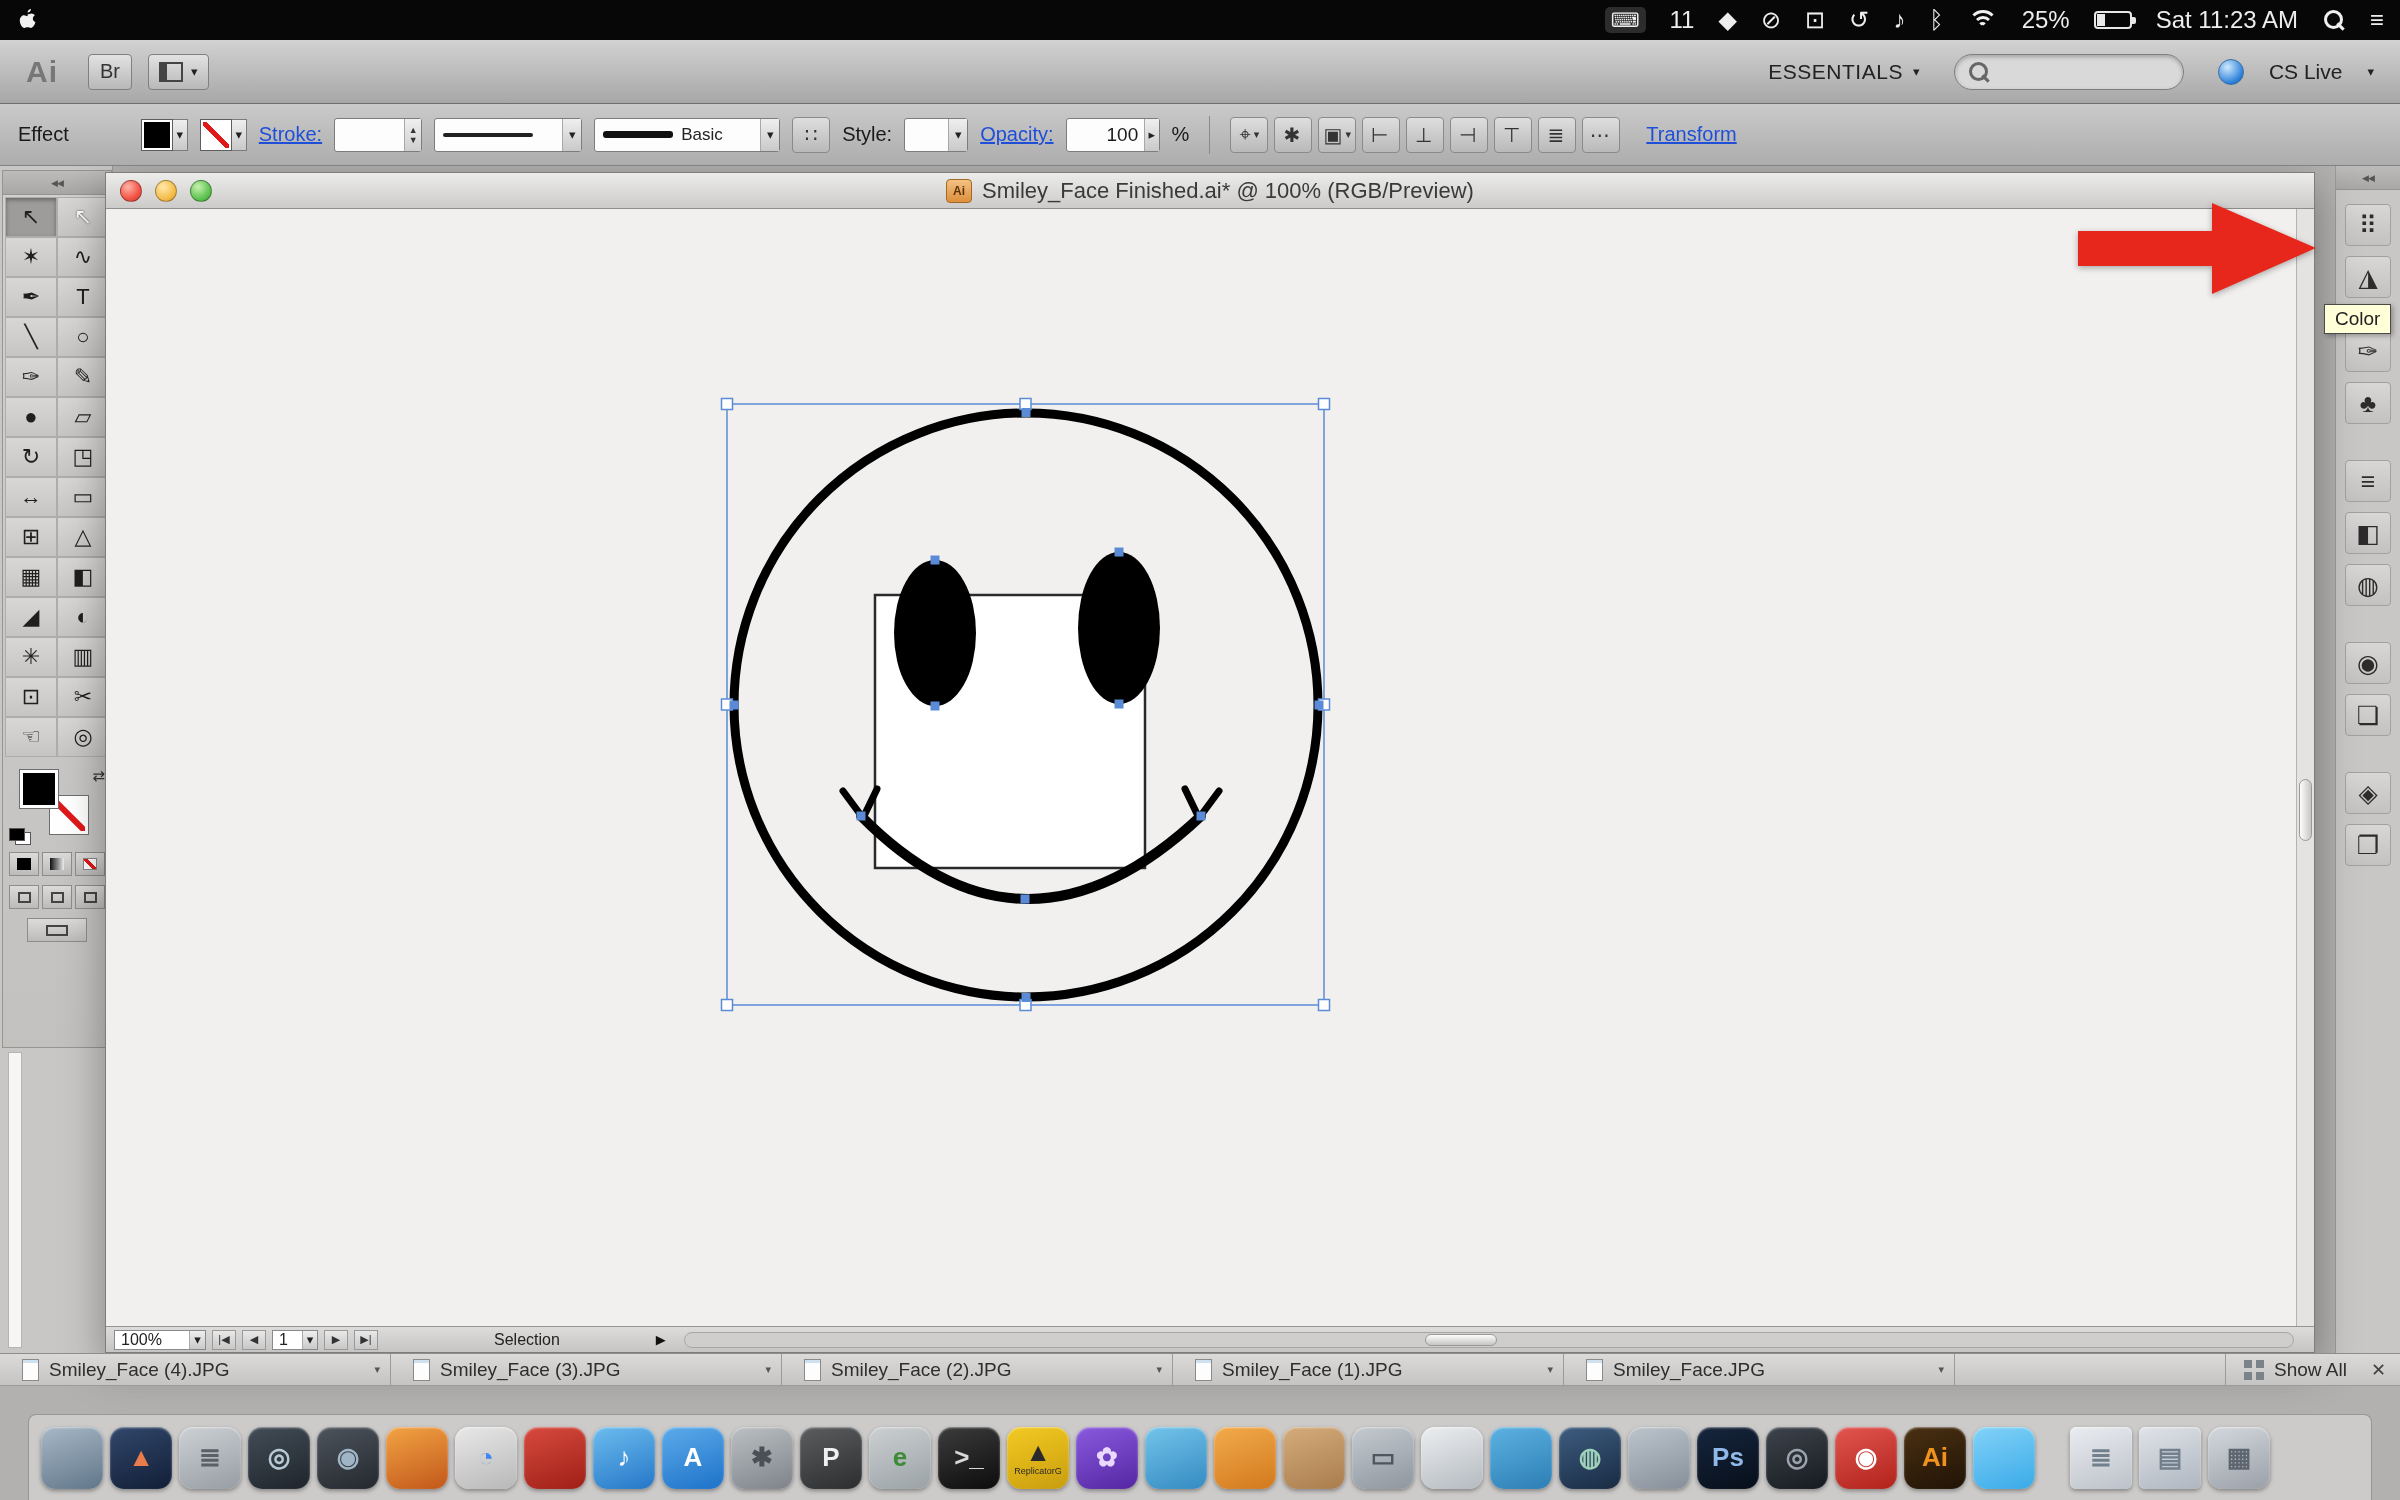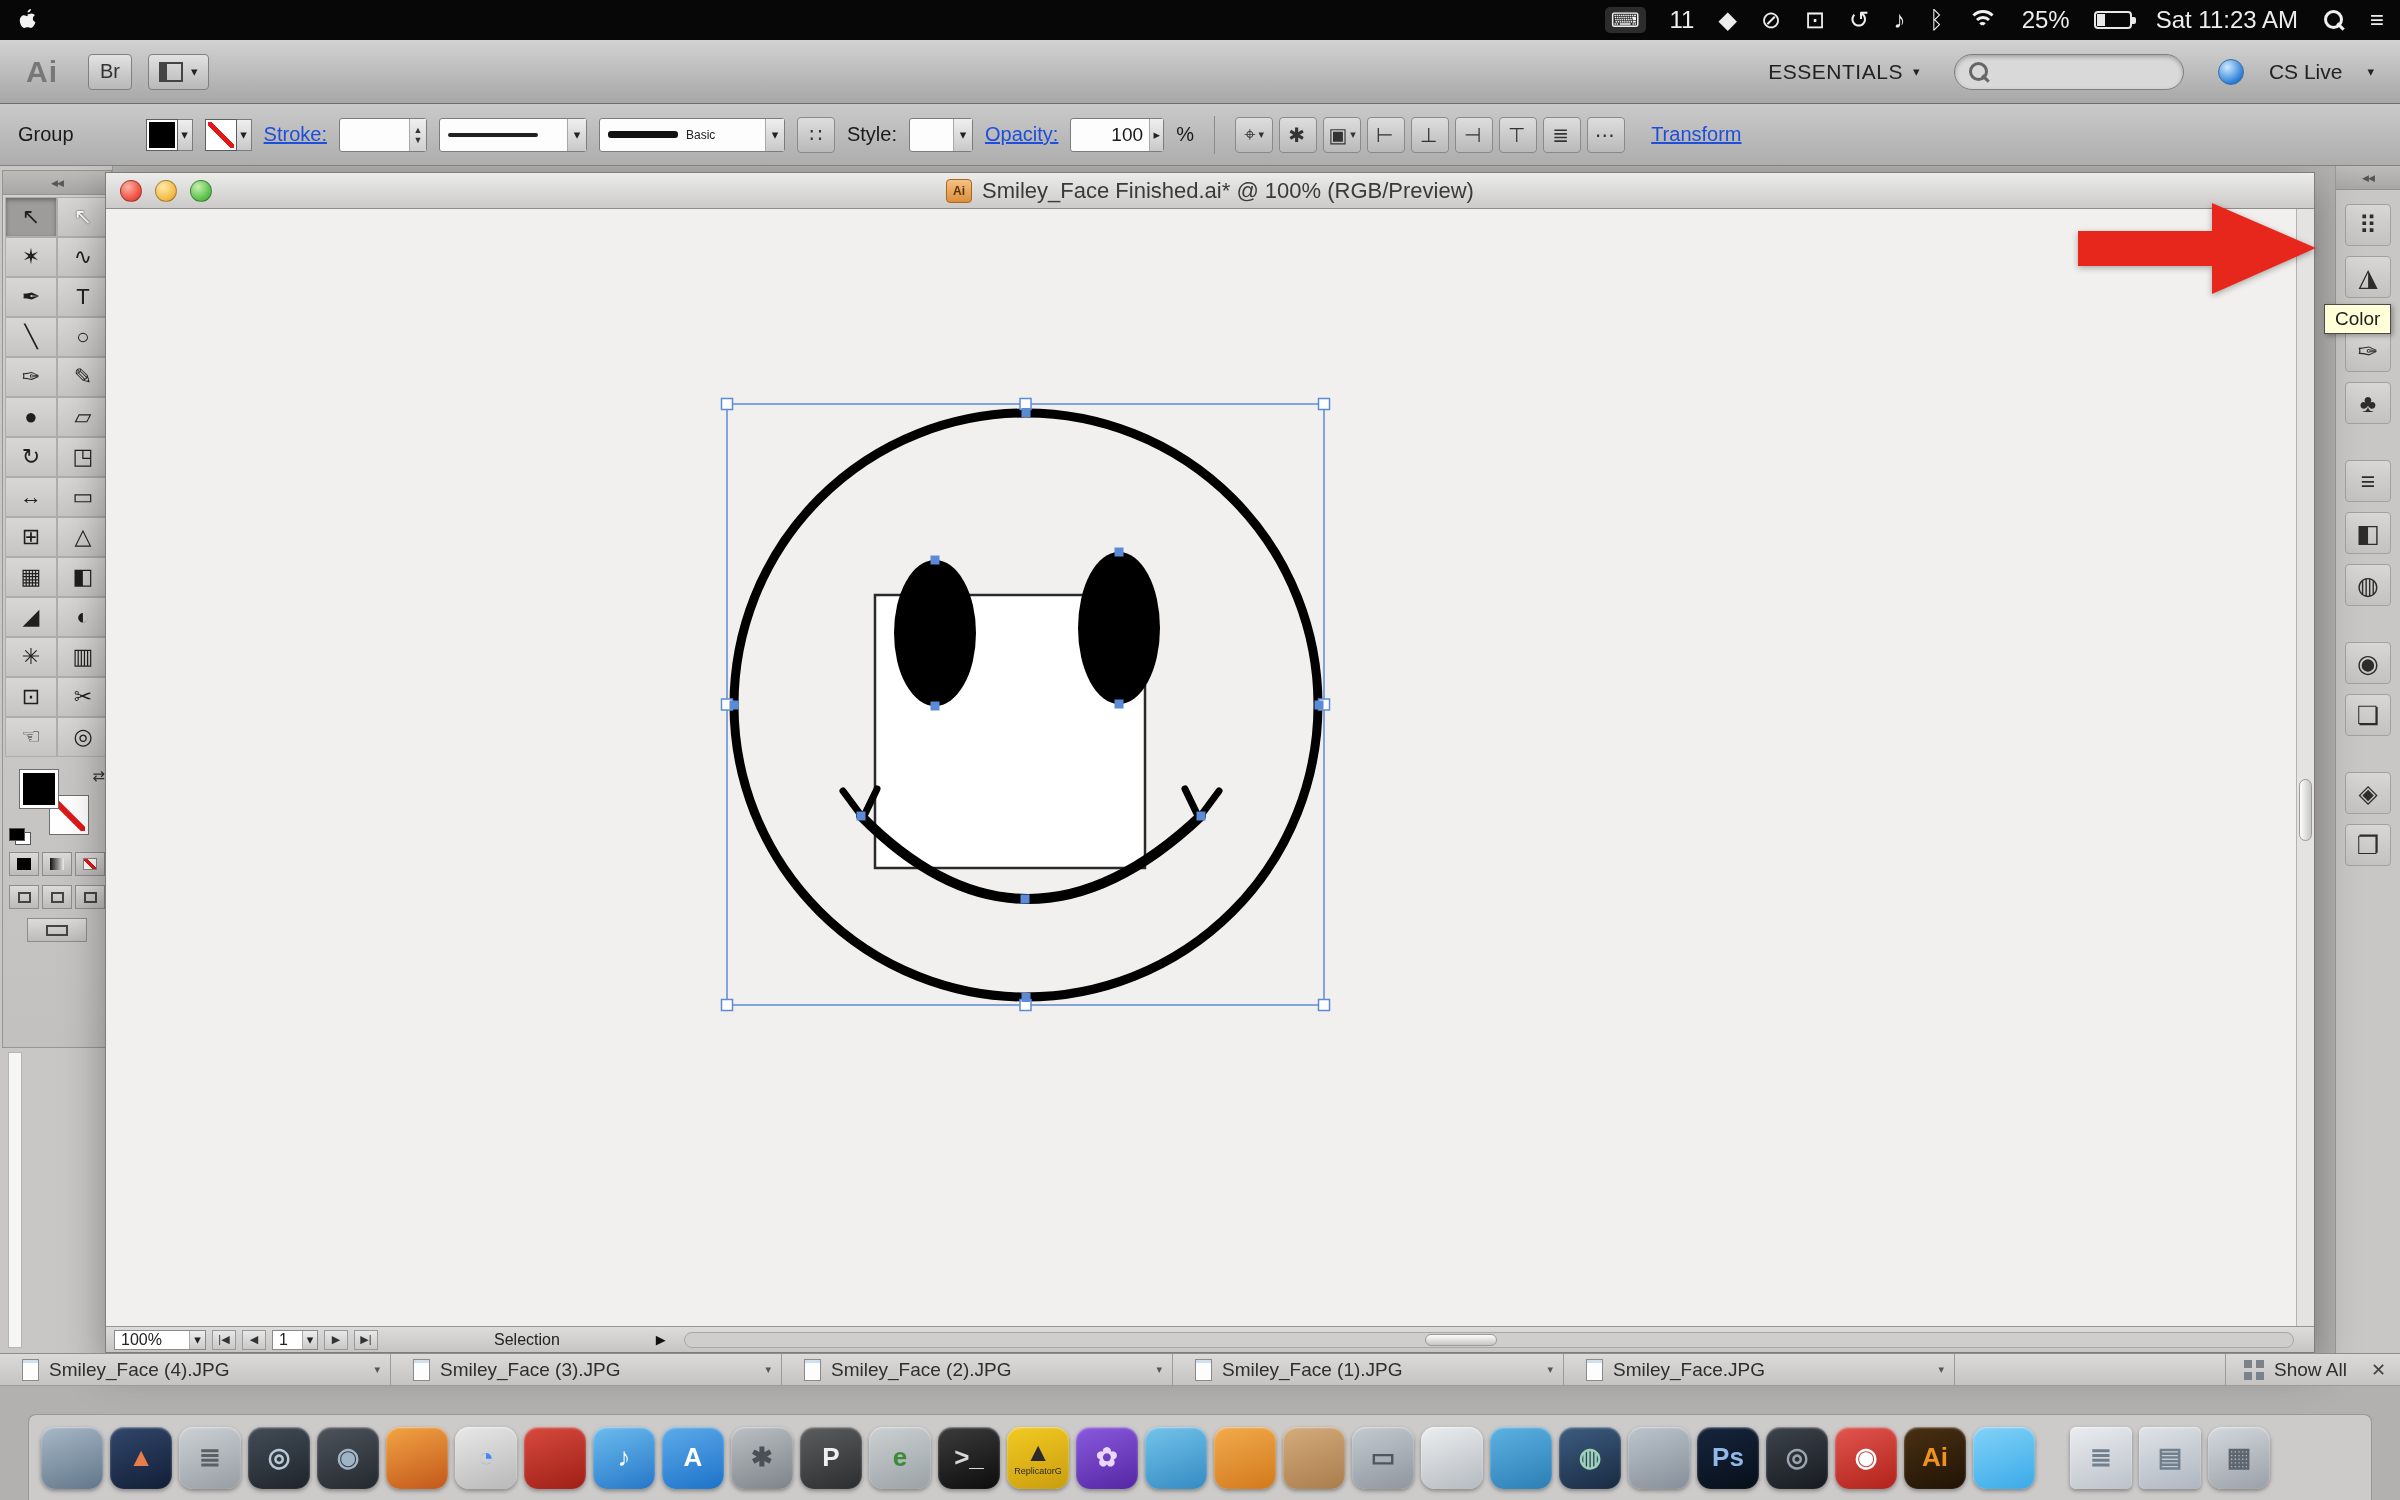--- a/index.html
+++ b/index.html
@@ -51,21 +51,21 @@
   .none-red{background:linear-gradient(45deg,#fff 44%,#e01818 45%,#e01818 55%,#fff 56%);box-shadow:inset 0 0 0 2px #fff;}
   .swatch-wrap .dda{width:15px;height:32px;background:linear-gradient(#efefef,#c9c9c9);border:1px solid #7c7c7c;border-left:none;}
   .stepper{width:88px;height:34px;background:#fdfdfd;border:1px solid #7c7c7c;border-radius:3px;position:relative;}
   .step-arrows{position:absolute;right:0;top:0;bottom:0;width:17px;border-left:1px solid #a8a8a8;display:flex;flex-direction:column;align-items:center;justify-content:center;font-size:9px;color:#333;background:linear-gradient(#efefef,#cfcfcf);}
   .cb-dd{height:34px;background:#fdfdfd;border:1px solid #7c7c7c;border-radius:3px;display:flex;align-items:center;padding-left:8px;}
   .cb-dd .dda{width:19px;height:100%;margin-left:auto;background:linear-gradient(#efefef,#c9c9c9);border-left:1px solid #a8a8a8;}
   .wide{width:148px;}
   .profile-line{width:90px;height:4px;background:#222;border-radius:2px;}
   .brush{width:186px;gap:8px;}
   .brush-line{width:70px;height:7px;background:#111;border-radius:3px;}
-  .brush-name{font-size:12px;color:#222;}
+  .brush-name{font-size:17px;color:#222;}
   .style-dd{width:64px;}
   .opacity{width:94px;gap:6px;font-size:19px;padding-left:40px;}
   .cb-btn{min-width:38px;height:36px;border:1px solid #8a8a8a;border-radius:4px;background:linear-gradient(#dedede,#b9b9b9);display:inline-flex;align-items:center;justify-content:center;gap:3px;color:#333;}
   .cb-btn .cbg{font-size:20px;font-style:normal;}
   .cb-btn .cba{font-size:11px;font-style:normal;}
   .cb-sep{width:1px;height:38px;background:#8b8b8b;margin:0 8px;}
   .cb-icons{display:flex;gap:6px;align-items:center;margin-right:14px;}
 
   
   .left-dock{position:absolute;left:0;top:166px;width:113px;height:1187px;background:#c8c7c5;border-right:1px solid #9a9a98;}
@@ -202,21 +202,21 @@
     </span>
     <span class="cs-live" data-name="cs-live-button">
       <span class="cs-orb" data-name="cs-live-icon"></span>
       <span data-name="cs-live-label">CS Live</span>
       <span class="dda" data-name="dropdown-arrow-icon">▾</span>
     </span>
   </span>
 </div>
 
 <div class="control-bar" data-name="control-bar">
-  <span class="cb-context" data-name="context-label">Group</span>
+  <span class="cb-context" data-name="context-label">Effect</span>
   <span class="swatch-wrap">
     <span class="swatch fill-black" data-name="fill-color-swatch"></span>
     <span class="dda" data-name="dropdown-arrow-icon">▾</span>
   </span>
   <span class="swatch-wrap">
     <span class="swatch none-red" data-name="stroke-color-swatch"></span>
     <span class="dda" data-name="dropdown-arrow-icon">▾</span>
   </span>
   <a class="link" data-name="stroke-panel-link">Stroke:</a>
   <span class="stepper" data-name="stroke-weight-stepper">

